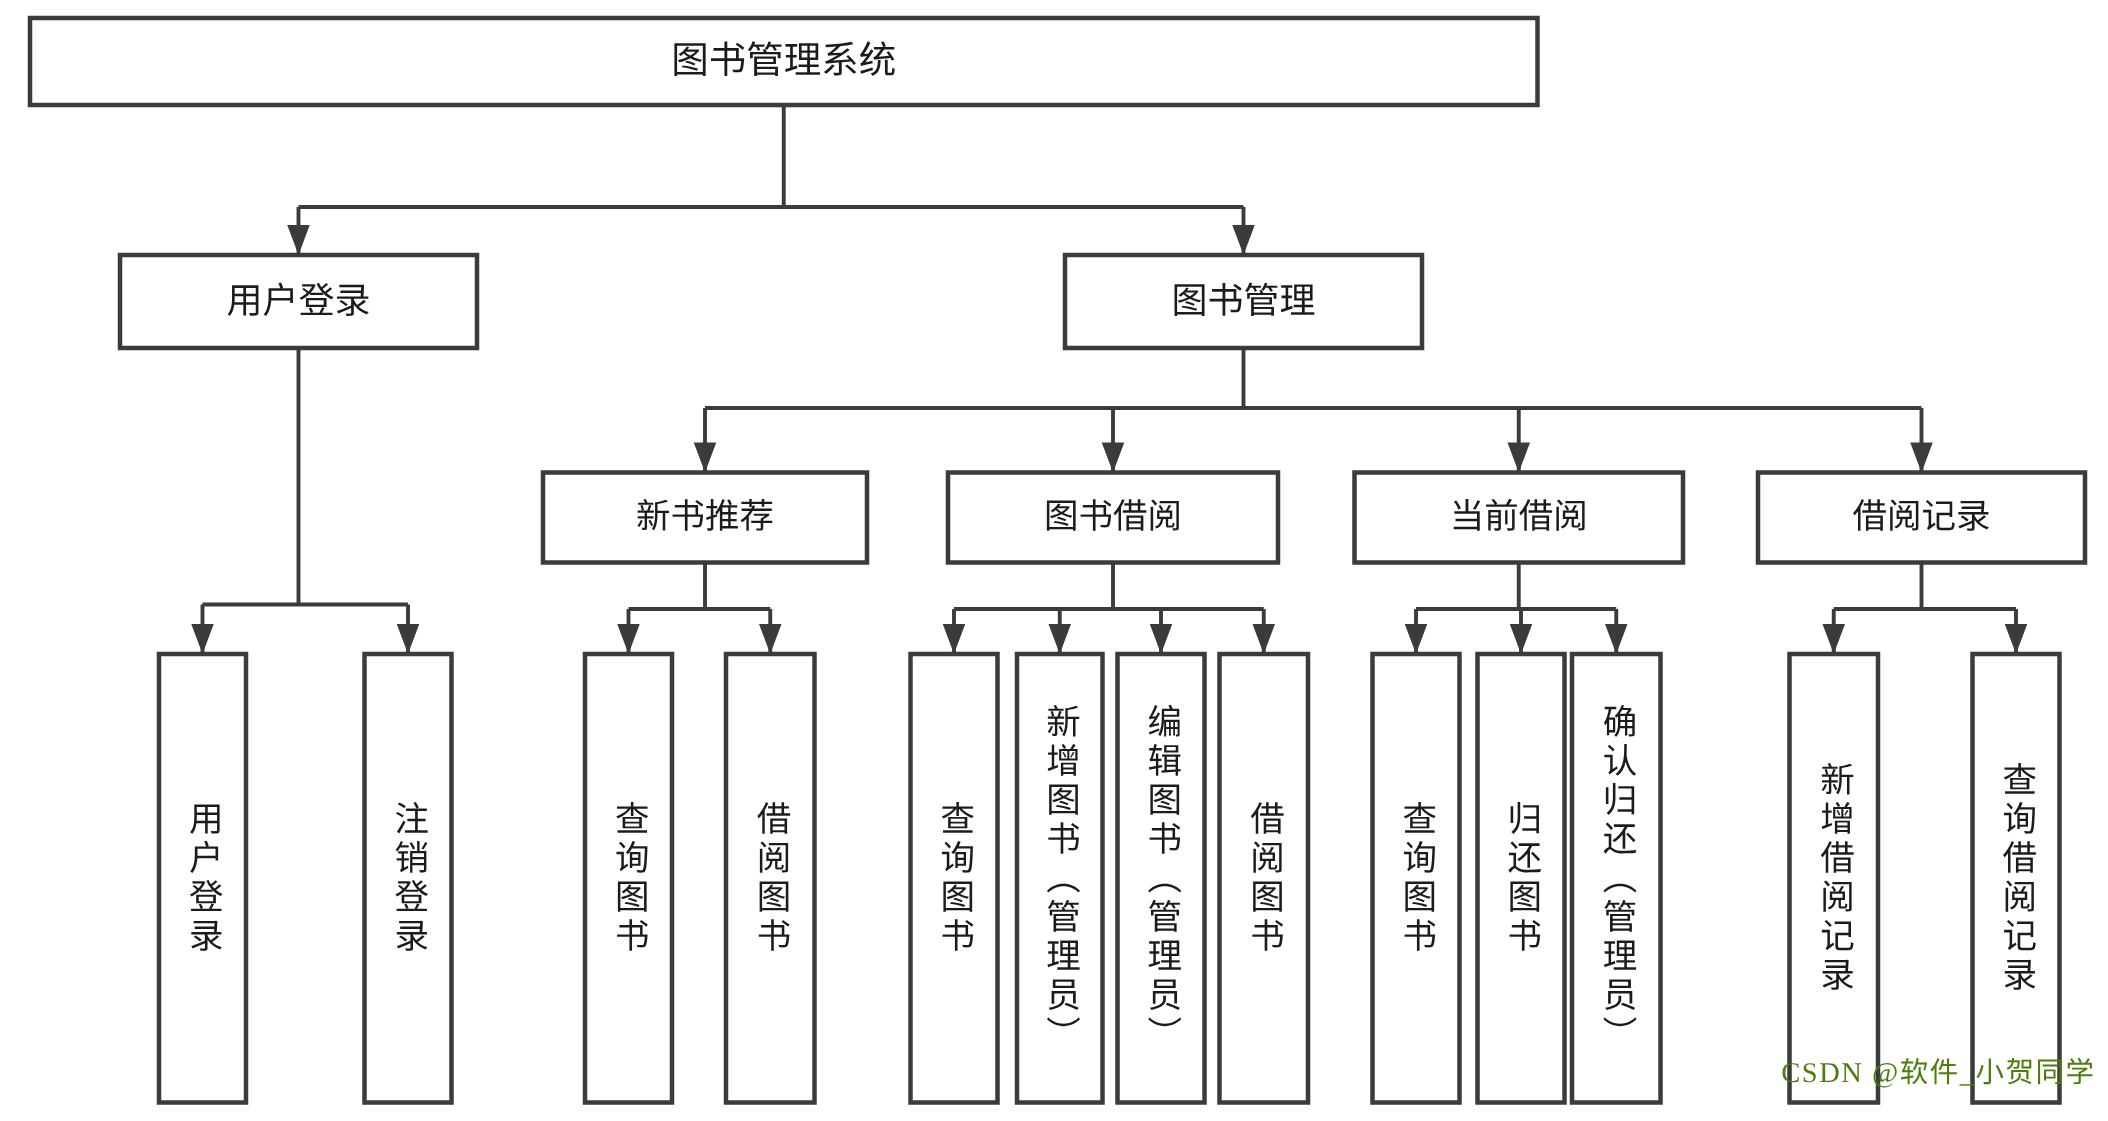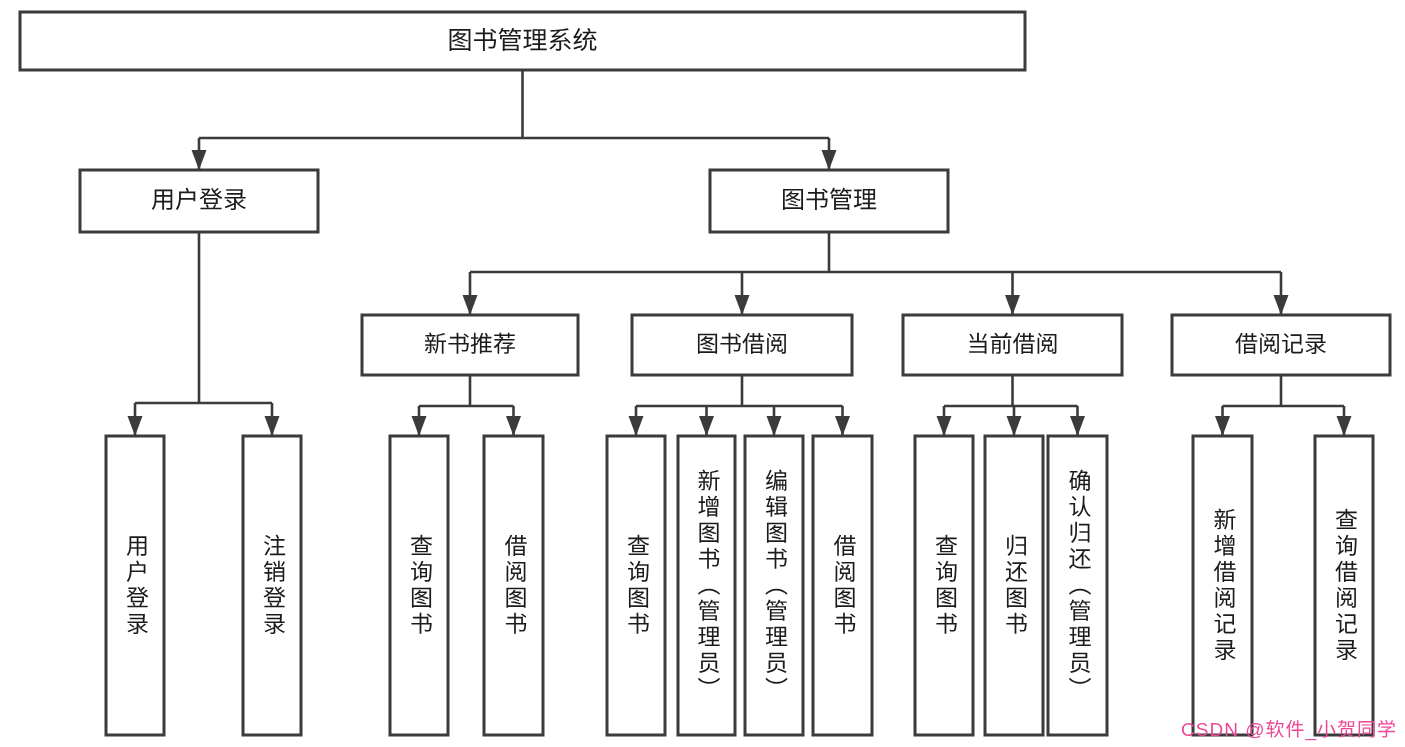--- a/index.html
+++ b/index.html
@@ -55,24 +55,24 @@
     font-family:"Liberation Sans","DejaVu Sans",sans-serif;
     font-size:23px;
     color:#1b1b1b;
     line-height:1;
     white-space:nowrap;
     pointer-events:none;
   }
   .watermark{
     position:absolute;
     right:8px;
-    bottom:6px;
-    font-family:Liberation Sans, sans-serif;
+    bottom:20px;
+    font-family:Liberation Serif, serif;
     font-size:19px;
-    color:#ec4899;
+    color:#4d7c0f;
     letter-spacing:1px;
     white-space:nowrap;
     user-select:none;
   }
 </style>
 </head>
 <body>
 
 <div id="diagram-root">
   <svg class="diagram" id="diagram-svg" viewBox="0 0 1405 747" aria-label="图书管理系统结构图">

